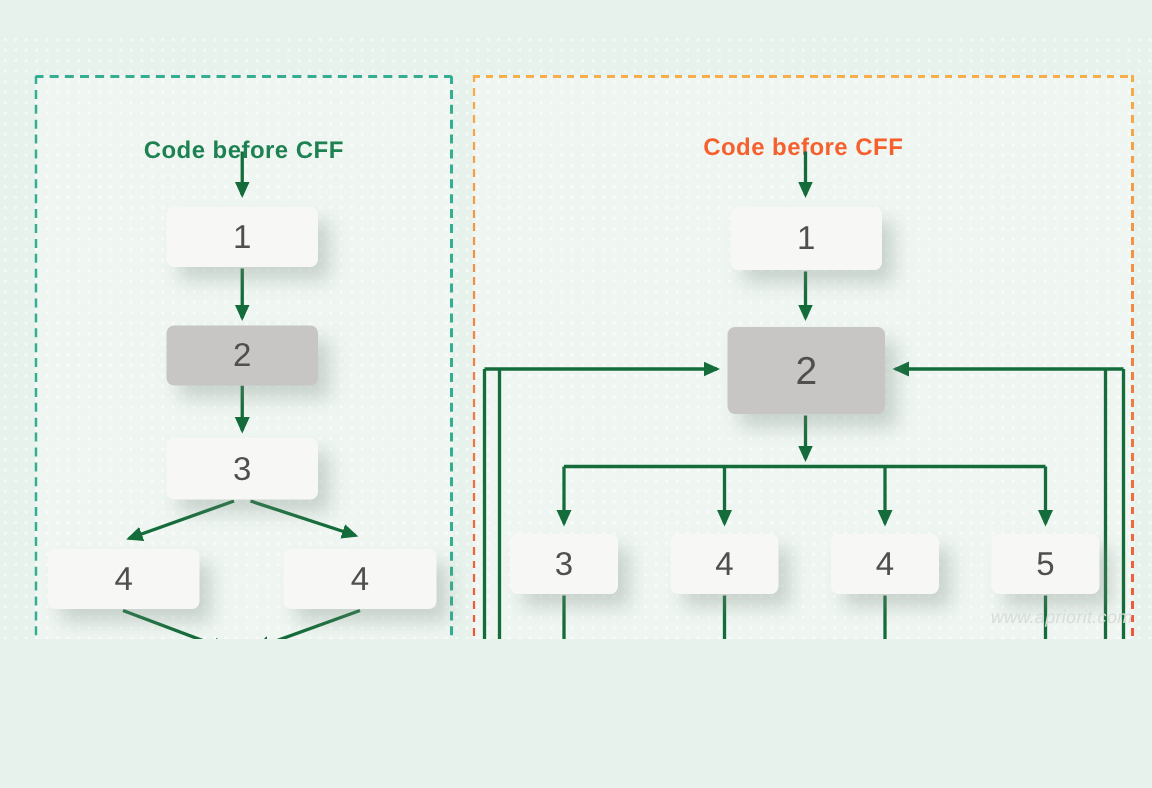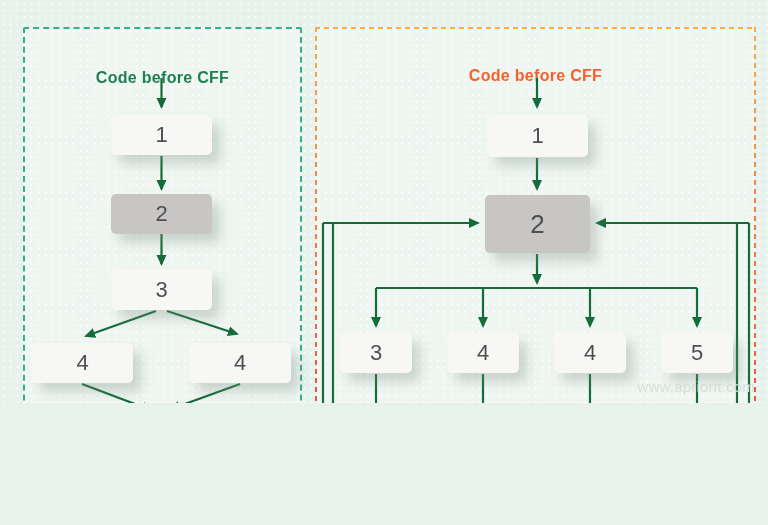--- a/index.html
+++ b/index.html
@@ -18,20 +18,21 @@
   html,body{margin:0;padding:0;}
   body{
     font-family:"Liberation Sans", sans-serif;
     background:var(--background);
   }
   #stage{
     position:relative;
     width:768px;height:403px;
     background:var(--background);
     overflow:hidden;
+    margin-top:23px;
   }
   
   #stage::before{
     content:"";
     position:absolute;inset:0;
     background-image:radial-gradient(rgba(255,255,255,0.55) 1px, transparent 1.3px);
     background-size:7px 7px;
     pointer-events:none;
     z-index:0;
   }
@@ -96,24 +97,25 @@
     color:var(--node-text);
     font-size:22px;
     z-index:3;
   }
   .node.gray{background:var(--node-fill-highlight);}
   .node.big{font-size:26px;}
 
   #watermark{
     position:absolute;
     right:13px;bottom:8px;
-    font-size:15px;
+    font-size:12px;
     color:var(--watermark-color);
     z-index:3;
     letter-spacing:.2px;
+    font-style:italic;
   }
 </style>
 </head>
 <body>
 
 <div id="stage">
 
   <div class="panel" id="panel-before">
     <div class="panel-title" id="title-before">Code before CFF</div>
   </div>

